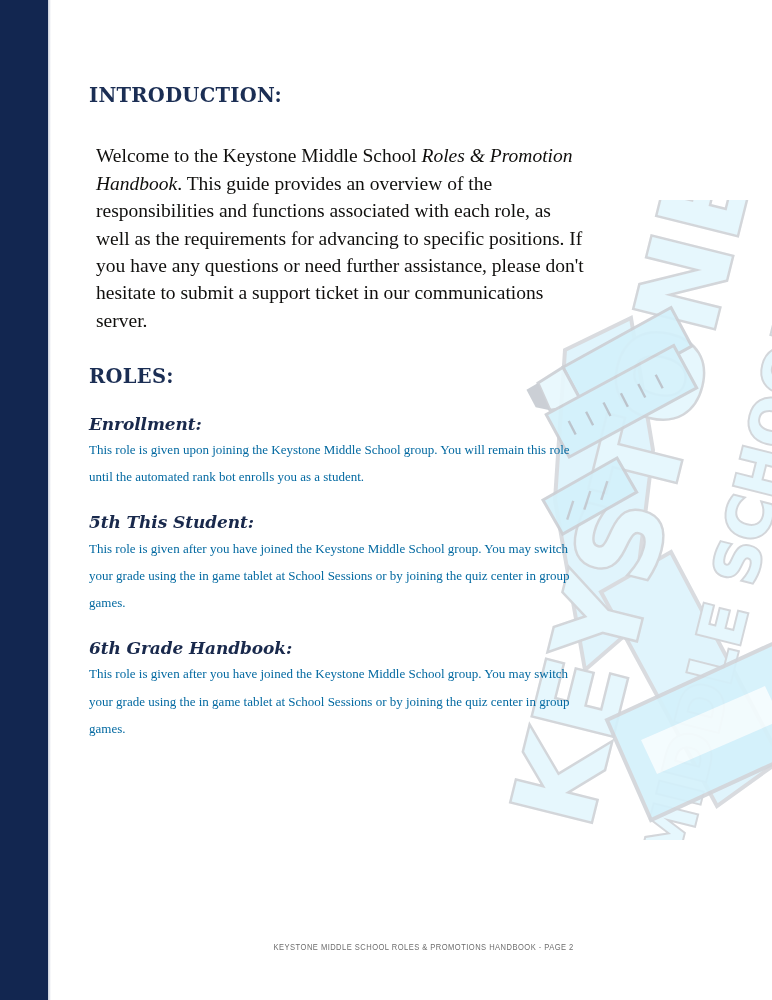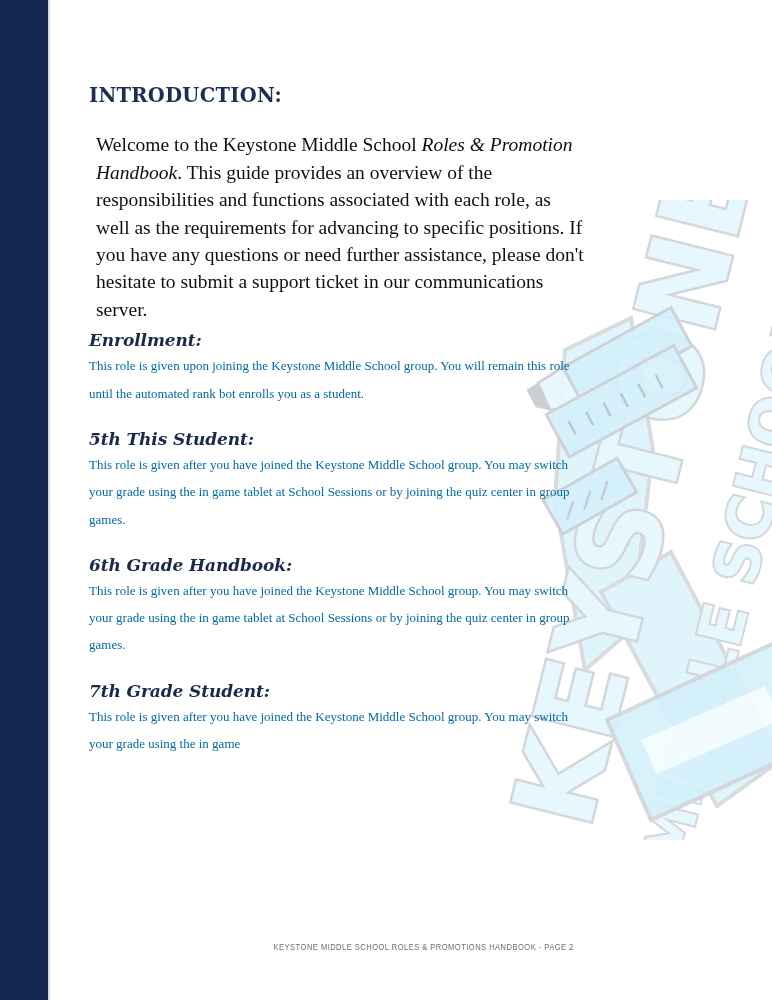--- a/index.html
+++ b/index.html
@@ -69,21 +69,21 @@
 
   .h-major {
     font-family: "DejaVu Serif", "Liberation Serif", serif;
     font-weight: bold;
     font-size: 19.5px;
     letter-spacing: 0.3px;
     color: #1b2e54;
     margin: 0;
     line-height: 1.2;
   }
-  #intro-heading { margin-bottom: 24px; }
+  #intro-heading { margin-bottom: 35px; }
   #roles-heading { margin-top: 31px; margin-bottom: 25px; }
 
   .body-par {
     font-size: 19.5px;
     line-height: 27.4px;
     color: #100f0d;
     margin: 7px;
     text-align: left;
   }
   .body-par em { font-style: italic; }
@@ -191,40 +191,37 @@
       </g>
     </svg>
   </div>
 
   <div id="content">
 
     <h1 class="h-major" id="intro-heading">INTRODUCTION:</h1>
 
     <p class="body-par"><span>Welcome to the Keystone Middle School </span><em>Roles &amp; Promotion Handbook</em><span>. This guide provides an overview of the responsibilities and functions associated with each role, as well as the requirements for advancing to specific positions. If you have any questions or need further assistance, please don't hesitate to submit a support ticket in our communications server.</span></p>
 
+    <h2 class="h-major" id="roles-heading">ROLES:</h2>
 
     <div class="role-block">
       <div class="role-title">Enrollment:</div>
       <p class="role-text">This role is given upon joining the Keystone Middle School group. You will remain this role until the automated rank bot enrolls you as a student.</p>
     </div>
 
     <div class="role-block">
       <div class="role-title">5th This Student:</div>
       <p class="role-text">This role is given after you have joined the Keystone Middle School group. You may switch your grade using the in game tablet at School Sessions or by joining the quiz center in group games.</p>
     </div>
 
     <div class="role-block">
       <div class="role-title">6th Grade Handbook:</div>
       <p class="role-text">This role is given after you have joined the Keystone Middle School group. You may switch your grade using the in game tablet at School Sessions or by joining the quiz center in group games.</p>
     </div>
 
-    <div class="role-block">
-      <div class="role-title">7th Grade Student:</div>
-      <p class="role-text">This role is given after you have joined the Keystone Middle School group. You may switch your grade using the in game</p>
-    </div>
 
   </div>
 
   <div id="footer">
     <span id="footer-text">KEYSTONE MIDDLE SCHOOL ROLES &amp; PROMOTIONS HANDBOOK  - PAGE  2</span>
   </div>
 
 </div>
 
 </body></html>

